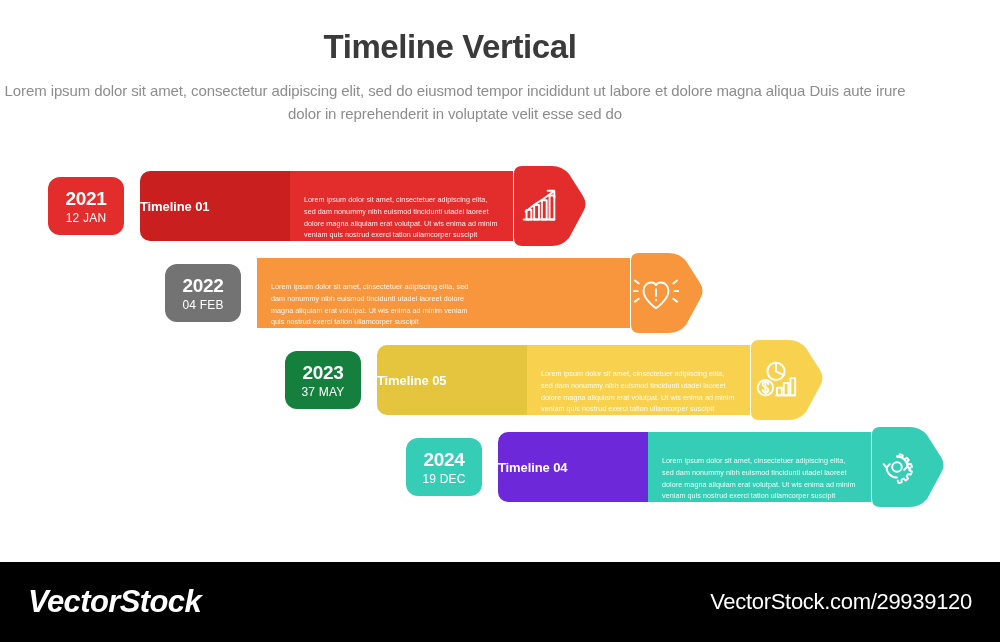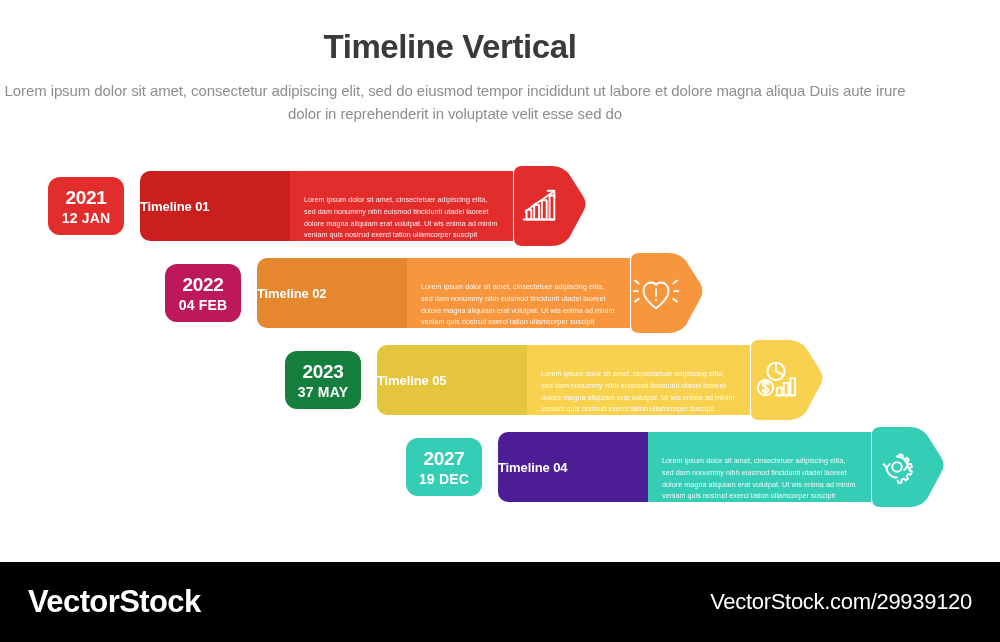--- a/index.html
+++ b/index.html
@@ -77,22 +77,22 @@
   }
 
   .date-year {
     font-size: 19px;
     font-weight: bold;
     line-height: 1;
     letter-spacing: -0.3px;
   }
 
   .date-day {
-    font-size: 14px;
-    font-weight: bold;
+    font-size: 12px;
+    font-weight: normal;
     margin-top: 4px;
     line-height: 1;
     letter-spacing: 0.2px;
   }
 
   .arrow-wrap {
     position: relative;
     height: 70px;
     display: flex;
     align-items: stretch;
@@ -169,20 +169,21 @@
   .footer-brand {
     position: absolute;
     left: 28px;
     top: 50%;
     transform: translateY(-50%);
     color: #ffffff;
     font-size: 31px;
     font-weight: bold;
     letter-spacing: -0.6px;
     font-family: "Liberation Sans", sans-serif;
+    font-style: italic;
   }
 
   .footer-url {
     position: absolute;
     right: 28px;
     top: 50%;
     transform: translateY(-50%);
     color: #ffffff;
     font-size: 22px;
     letter-spacing: -0.3px;
@@ -227,29 +228,26 @@
       <rect x="27" y="18" width="5" height="20"></rect>
       <rect x="35" y="13" width="5" height="25"></rect>
       <polyline points="10,30 20,22 28,17 39,9"></polyline>
       <polyline points="33,8 40,8 40,15"></polyline>
     </svg>
         </span>
       </div>
     </div>
       </div>
       <div class="row" style="left: 165px; top: 87px;">
-    <div class="date-badge" style="background:#be185d">
+    <div class="date-badge" style="background:#737373">
       <div class="date-year">2022</div>
       <div class="date-day">04 FEB</div>
     </div>
 
     <div class="arrow-wrap" style="width:450px">
-      <div class="label-block" style="background:#E4872F">
-        <span class="label-text">Timeline 02</span>
-      </div>
       <div class="body-block" style="background:#F7963D">
         <div class="body-text">Lorem ipsum dolor sit amet, cinsectetuer adipiscing elita, sed dam nonummy nibh euismod tincidunti utadei laoreet dolore magna aliquiam erat volutpat. Ut wis enima ad minim veniam quis nostrud exerci tation ullamcorper suscipit</div>
       </div>
       <div class="arrow-head">
         <svg width="78" height="108" viewBox="0 0 78 108" aria-hidden="true">
     <path d="M2 22 Q2 14 10 14 L40 14 Q50 14 57 22 L71 44
              Q76 52 71 60 L57 86 Q50 94 40 94 L10 94 Q2 94 2 86 Z" fill="#F7963D"></path>
   </svg>
         <span class="arrow-icon">
 
@@ -301,26 +299,26 @@
       <rect x="25" y="32" width="5" height="8"></rect>
       <rect x="32" y="27" width="5" height="13"></rect>
       <rect x="39" y="22" width="5" height="18"></rect>
     </svg>
         </span>
       </div>
     </div>
       </div>
       <div class="row" style="left: 406px; top: 261px;">
     <div class="date-badge" style="background:#36CDB6">
-      <div class="date-year">2027</div>
+      <div class="date-year">2024</div>
       <div class="date-day">19 DEC</div>
     </div>
 
     <div class="arrow-wrap" style="width:450px">
-      <div class="label-block" style="background:#4c1d95">
+      <div class="label-block" style="background:#6d28d9">
         <span class="label-text">Timeline 04</span>
       </div>
       <div class="body-block" style="background:#36CDB6">
         <div class="body-text">Lorem ipsum dolor sit amet, cinsectetuer adipiscing elita, sed dam nonummy nibh euismod tincidunti utadei laoreet dolore magna aliquiam erat volutpat. Ut wis enima ad minim veniam quis nostrud exerci tation ullamcorper suscipit</div>
       </div>
       <div class="arrow-head">
         <svg width="78" height="108" viewBox="0 0 78 108" aria-hidden="true">
     <path d="M2 22 Q2 14 10 14 L40 14 Q50 14 57 22 L71 44
              Q76 52 71 60 L57 86 Q50 94 40 94 L10 94 Q2 94 2 86 Z" fill="#36CDB6"></path>
   </svg>

